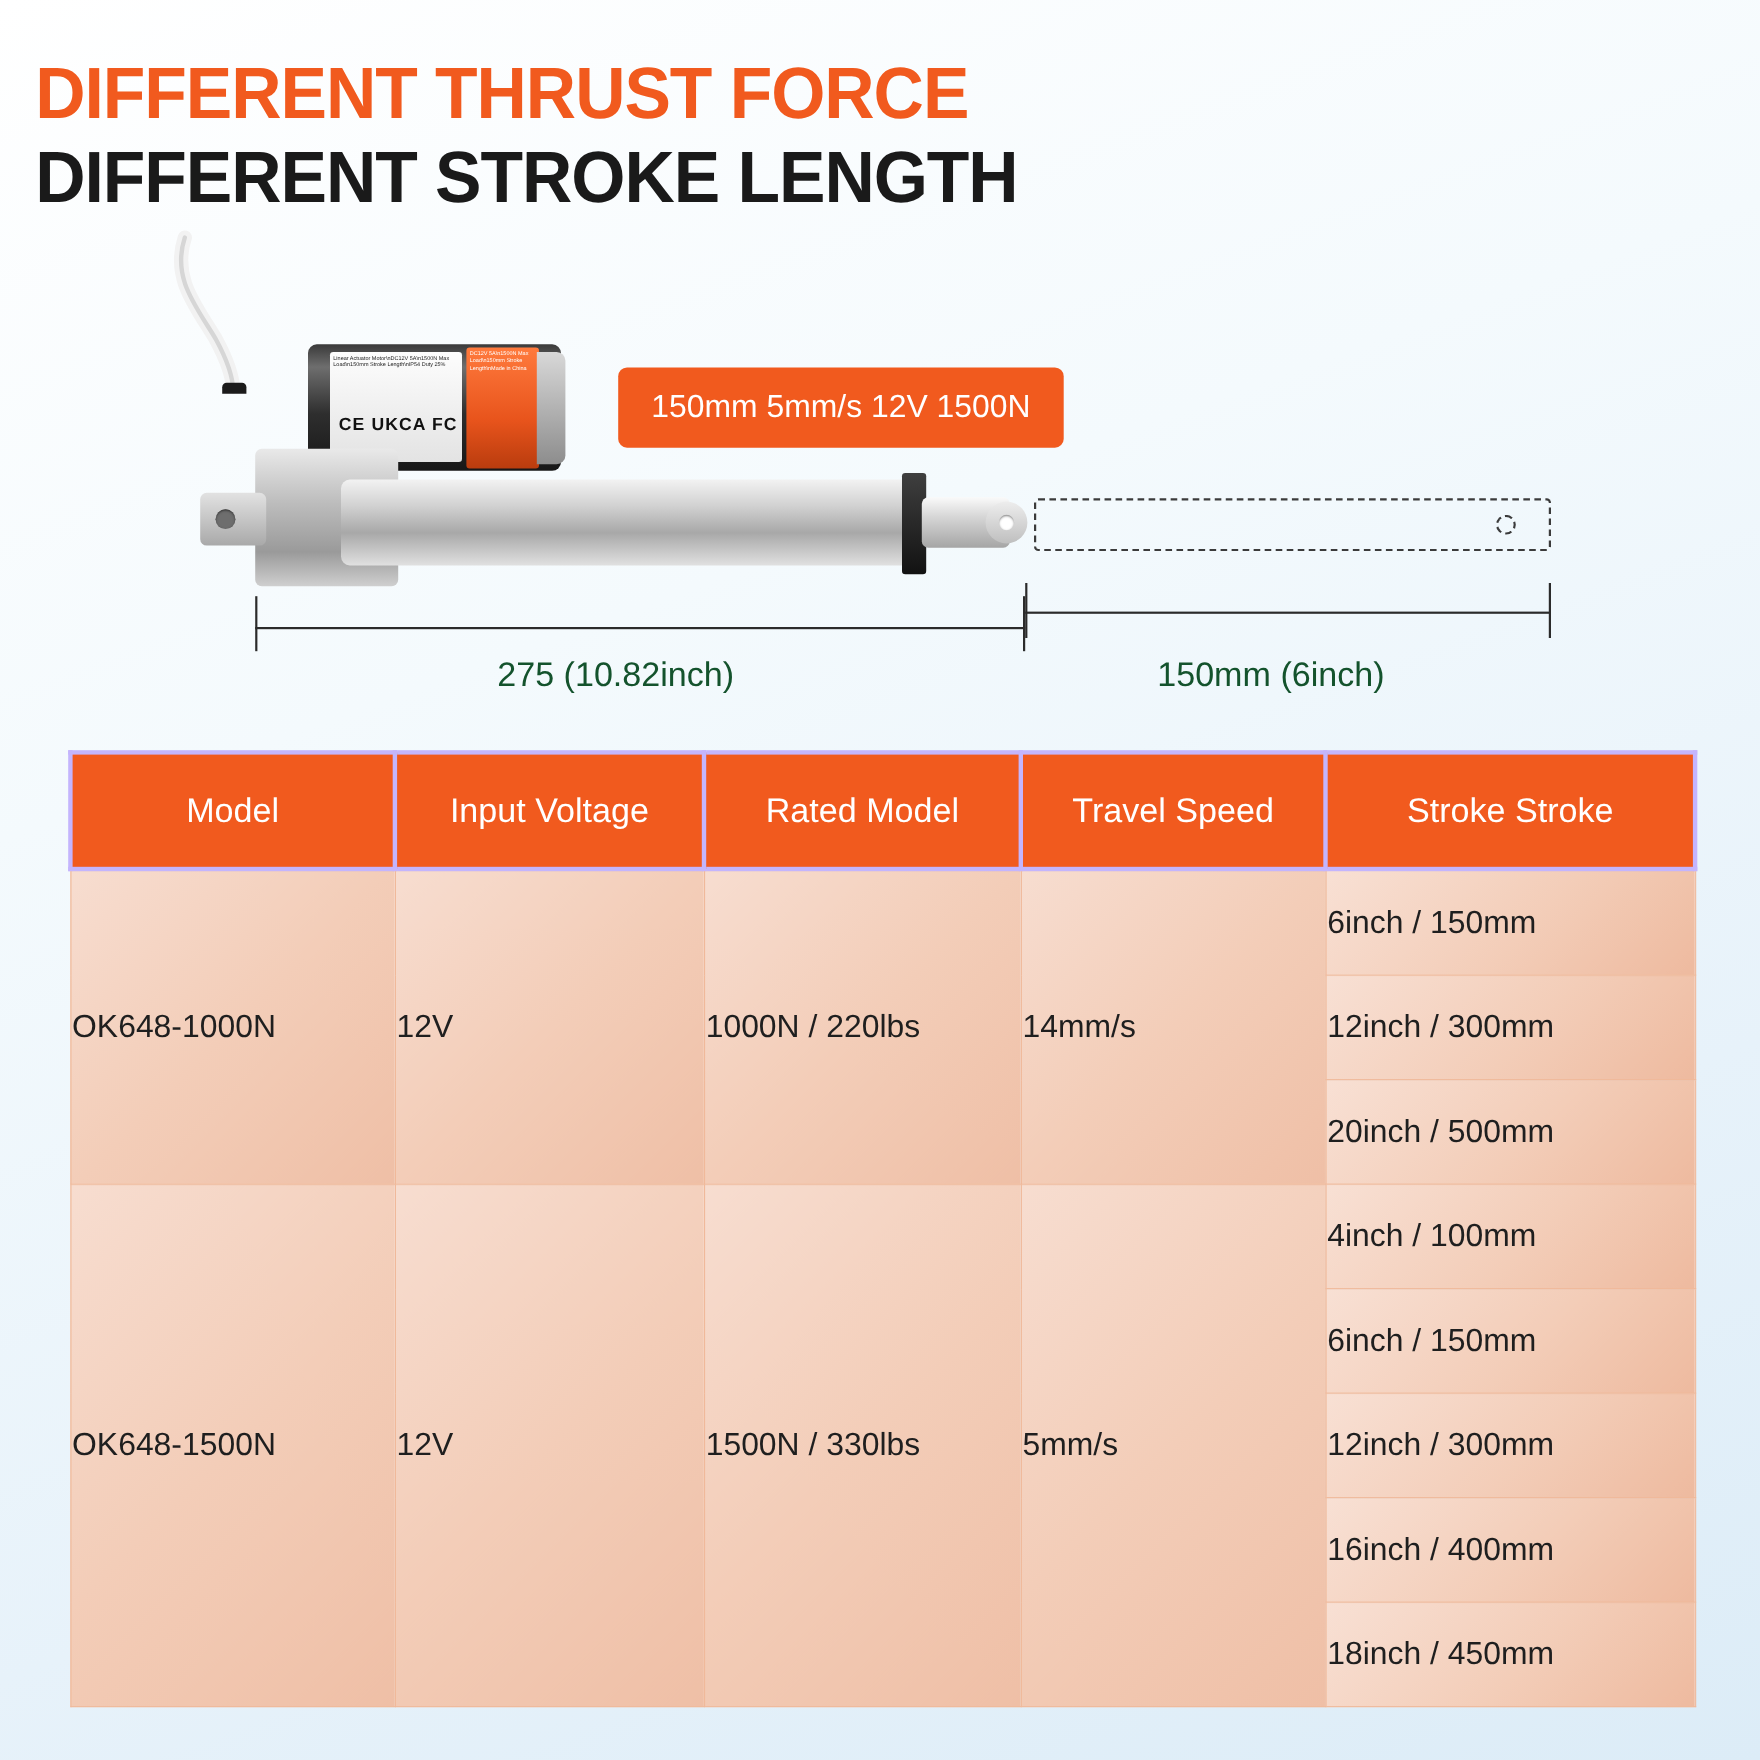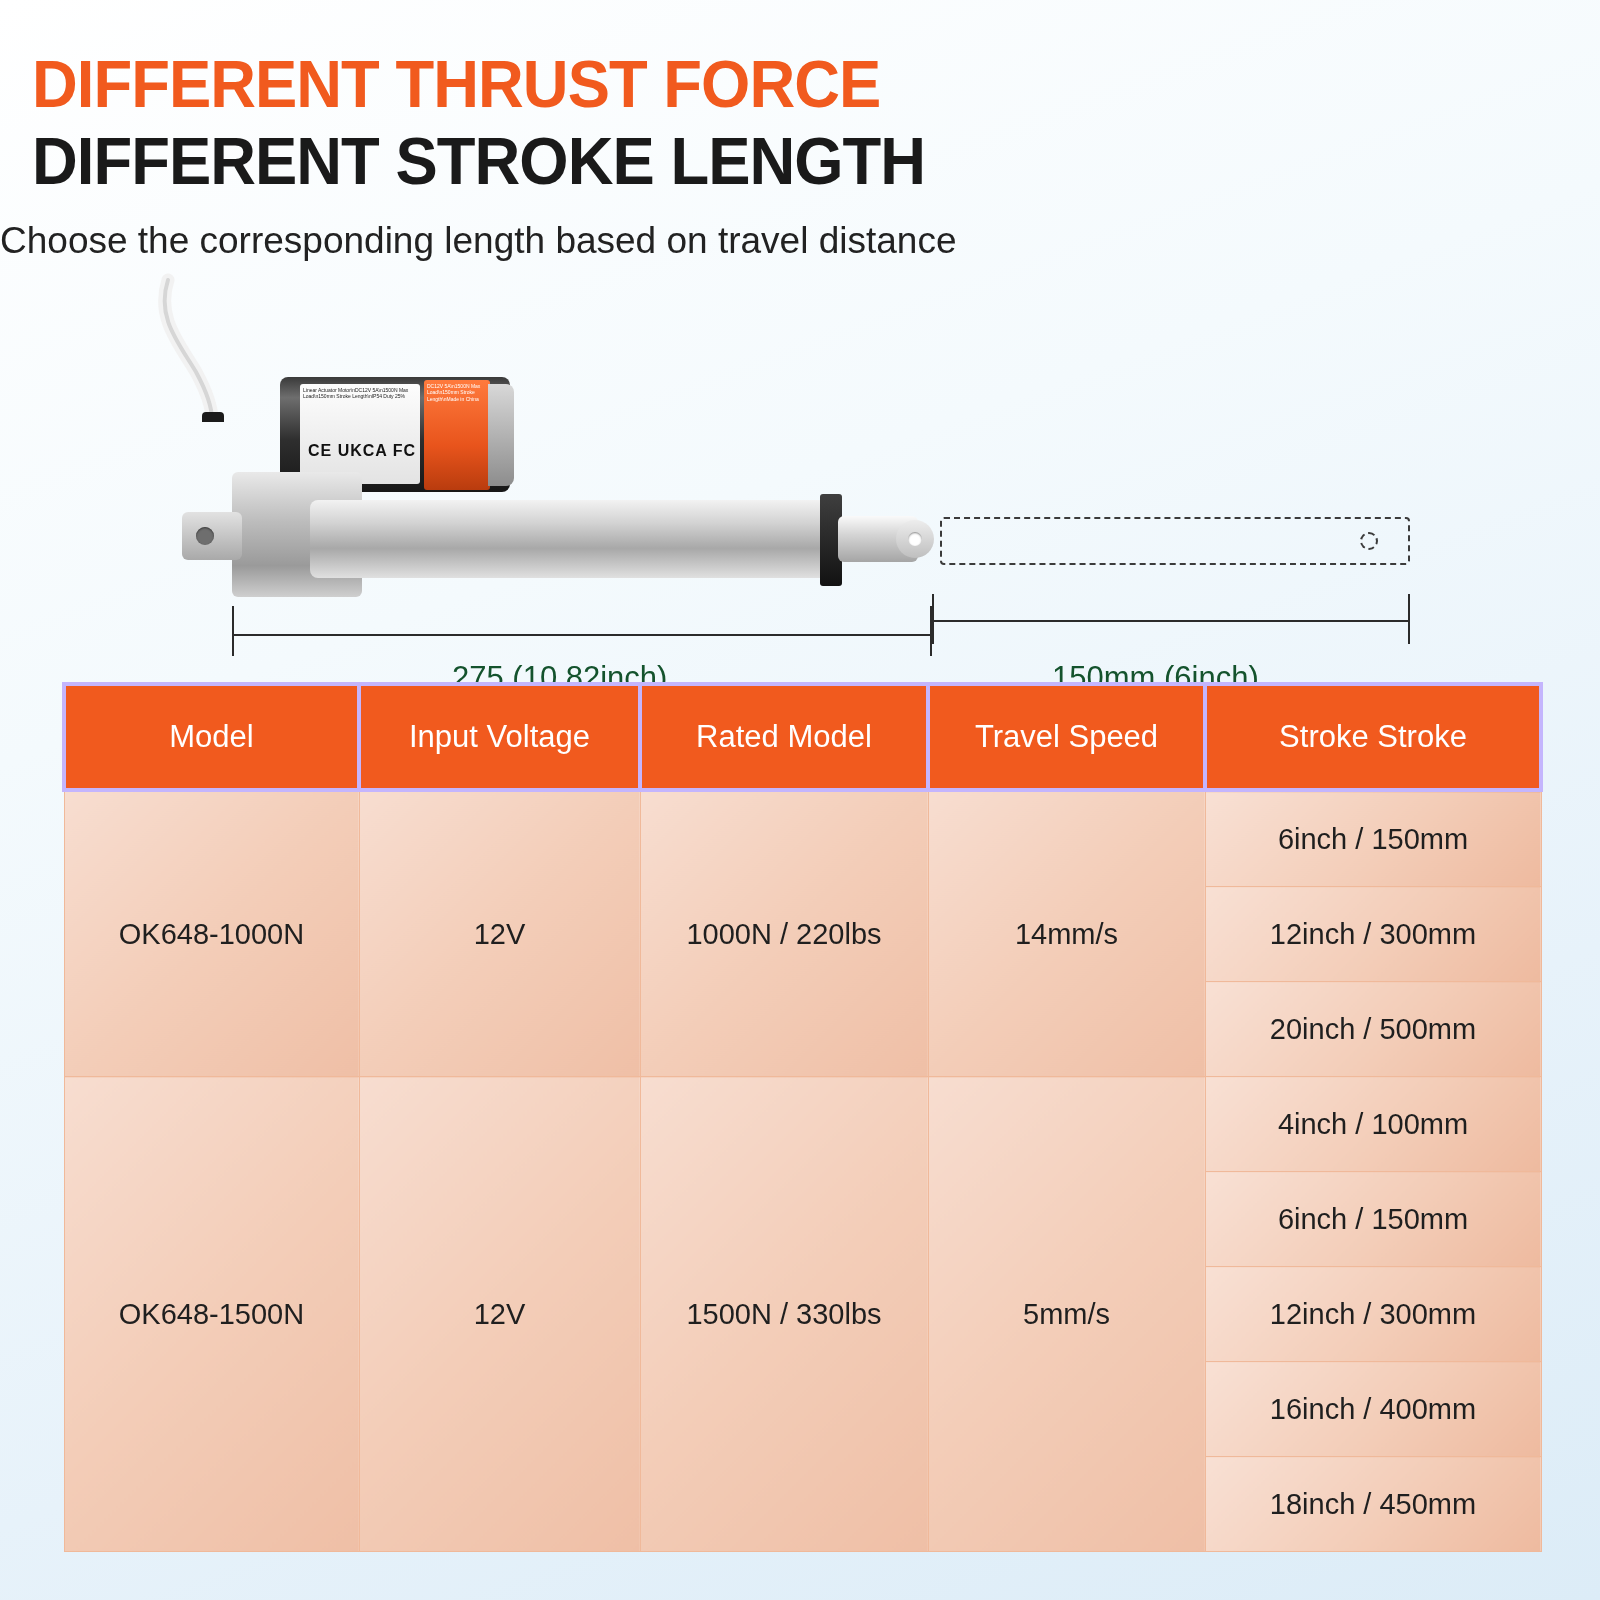--- a/index.html
+++ b/index.html
@@ -263,37 +263,35 @@
     background: #f15a1e;
     color: #fff;
     font-size: 31px;
     font-weight: normal;
     height: 100px;
     text-align: center;
     border: 4px solid #c4b5fd;
   }
   .spec-table td {
     font-size: 29px;
-    text-align: center;
     color: #1f1f1f;
     border: 1px solid #f0b99a;
     background: linear-gradient(135deg, #f7ddd0 0%, #f3cdb8 50%, #efbfa6 100%);
     height: 92px;
   }
   .spec-table td.stroke-cell {
     background: linear-gradient(135deg, #f8e0d4 0%, #f3cdb8 55%, #eeba9f 100%);
   }
 </style>
 </head>
 <body>
 
 <div class="headings">
   <div class="title-main">DIFFERENT THRUST FORCE</div>
   <div class="title-sub">DIFFERENT STROKE LENGTH</div>
-  <div class="tagline">Choose the corresponding length based on travel distance</div>
 </div>
 
 <div class="product-area">
 
   <svg class="cable" viewBox="0 0 130 150">
     <path d="M18 8 C 6 45, 28 70, 46 100 C 58 122, 62 136, 62 148" stroke="#f2f2f2" stroke-width="13" fill="none" stroke-linecap="round"></path>
     <path d="M18 8 C 6 45, 28 70, 46 100 C 58 122, 62 136, 62 148" stroke="#d6d6d6" stroke-width="4" fill="none" stroke-linecap="round"></path>
     <rect x="52" y="140" width="22" height="34" rx="4" fill="#1b1b1b"></rect>
   </svg>
 
@@ -309,20 +307,21 @@
 
   <div class="tube"></div>
   <div class="collar"></div>
   <div class="rod"></div>
   <div class="rod-eye"></div>
   <div class="rod-eye-hole"></div>
 
   <div class="dashed-ext"></div>
   <div class="dashed-ext-hole"></div>
 
+  <div class="spec-badge">150mm 5mm/s 12V 1500N</div>
 
   <div class="dim-tick" style="left:232px; top:334px; height:50px;"></div>
   <div class="dim-line" style="left:232px; top:362px; width:700px;"></div>
   <div class="dim-tick" style="left:930px; top:334px; height:50px;"></div>
   <div class="dim-label" style="left:452px; top:388px;">275 (10.82inch)</div>
 
   <div class="dim-tick" style="left:932px; top:322px; height:50px;"></div>
   <div class="dim-line" style="left:932px; top:348px; width:478px;"></div>
   <div class="dim-tick" style="left:1408px; top:322px; height:50px;"></div>
   <div class="dim-label" style="left:1052px; top:388px;">150mm (6inch)</div>

